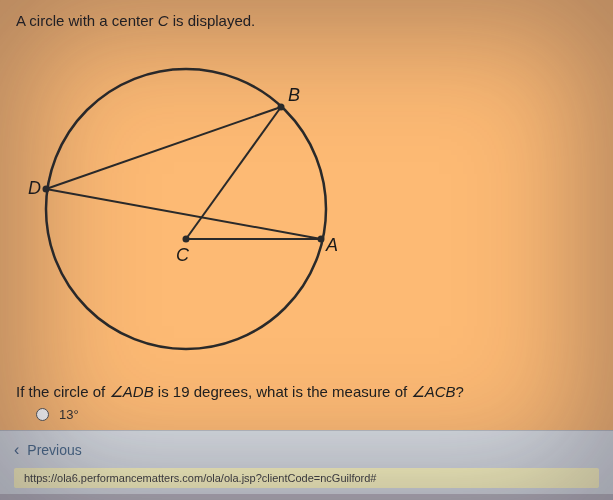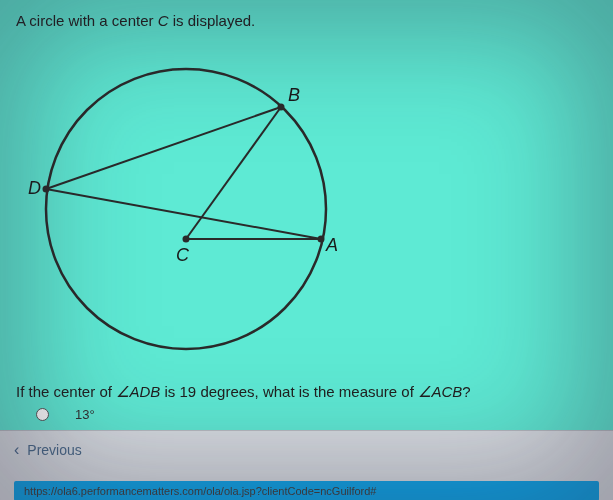--- a/index.html
+++ b/index.html
@@ -5,42 +5,42 @@
     * { box-sizing: border-box; margin: 0; padding: 0; }
     body {
       width: 613px;
       height: 500px;
       font-family: Arial, sans-serif;
       background: linear-gradient(135deg, #b8b5c0 0%, #a8a5b5 50%, #9895a8 100%);
       position: relative;
       overflow: hidden;
     }
     .content-area {
-      background: #5eead4;
+      background: #fdba74;
       padding: 12px 16px 8px 16px;
       min-height: 420px;
     }
     .question-intro {
       font-size: 15px;
       color: #202020;
       margin-bottom: 10px;
     }
     .italic { font-style: italic; }
     .figure {
       margin: 5px 0 10px 0;
     }
     .question-ask {
       font-size: 15px;
       color: #202020;
       margin-top: 8px;
     }
     .option-row {
       display: flex;
       align-items: center;
-      gap: 26px;
+      gap: 10px;
       margin-top: 6px;
       padding-left: 20px;
       font-size: 13px;
       color: #303030;
     }
     .radio {
       width: 13px; height: 13px;
       border: 1.5px solid #555;
       border-radius: 50%;
       background: #fff;
@@ -56,25 +56,25 @@
       gap: 8px;
       color: #4a6a8a;
       font-size: 14px;
       cursor: pointer;
     }
     .chevron {
       font-size: 16px;
       color: #4a6a8a;
     }
     .url-bar {
-      background: #0ea5e9;
+      background: #fef9c3;
       padding: 4px 10px;
       font-size: 11px;
       color: #404040;
-      margin-top: 22px;
+      margin-top: 9px;
       border-radius: 2px;
     }
     .bottom-bar {
       background: #b8b5bd;
       padding: 8px 14px;
     }
     .circle-btn {
       width: 14px; height: 14px;
       border: 2px solid #333;
       border-radius: 50%;
@@ -113,21 +113,21 @@
       <circle cx="170" cy="200" r="3.5" fill="#2a2a2a"></circle>
 
       <text x="12" y="155" font-size="18" font-style="italic" fill="#1a1a1a">D</text>
       <text x="272" y="62" font-size="18" font-style="italic" fill="#1a1a1a">B</text>
       <text x="310" y="212" font-size="18" font-style="italic" fill="#1a1a1a">A</text>
       <text x="160" y="222" font-size="18" font-style="italic" fill="#1a1a1a">C</text>
     </svg>
   </div>
 
   <p class="question-ask">
-    <span>If the center of </span><span class="italic">∠ADB</span><span> is 19 degrees, what is the measure of </span><span class="italic">∠ACB</span><span>?</span>
+    <span>If the circle of </span><span class="italic">∠ADB</span><span> is 19 degrees, what is the measure of </span><span class="italic">∠ACB</span><span>?</span>
   </p>
 
   <div class="option-row">
     <div class="radio"></div>
     <span>13°</span>
   </div>
 </div>
 
 <div class="footer">
   <div class="prev-link">

